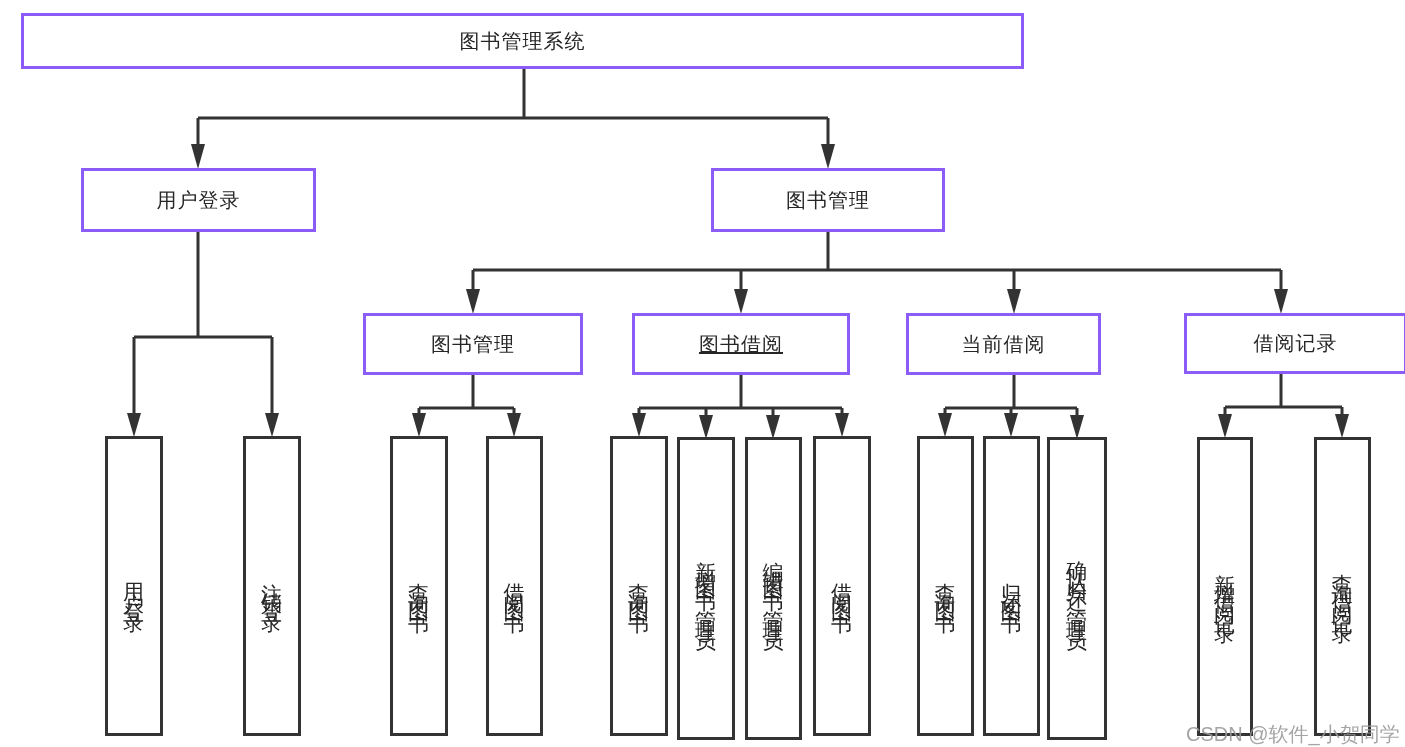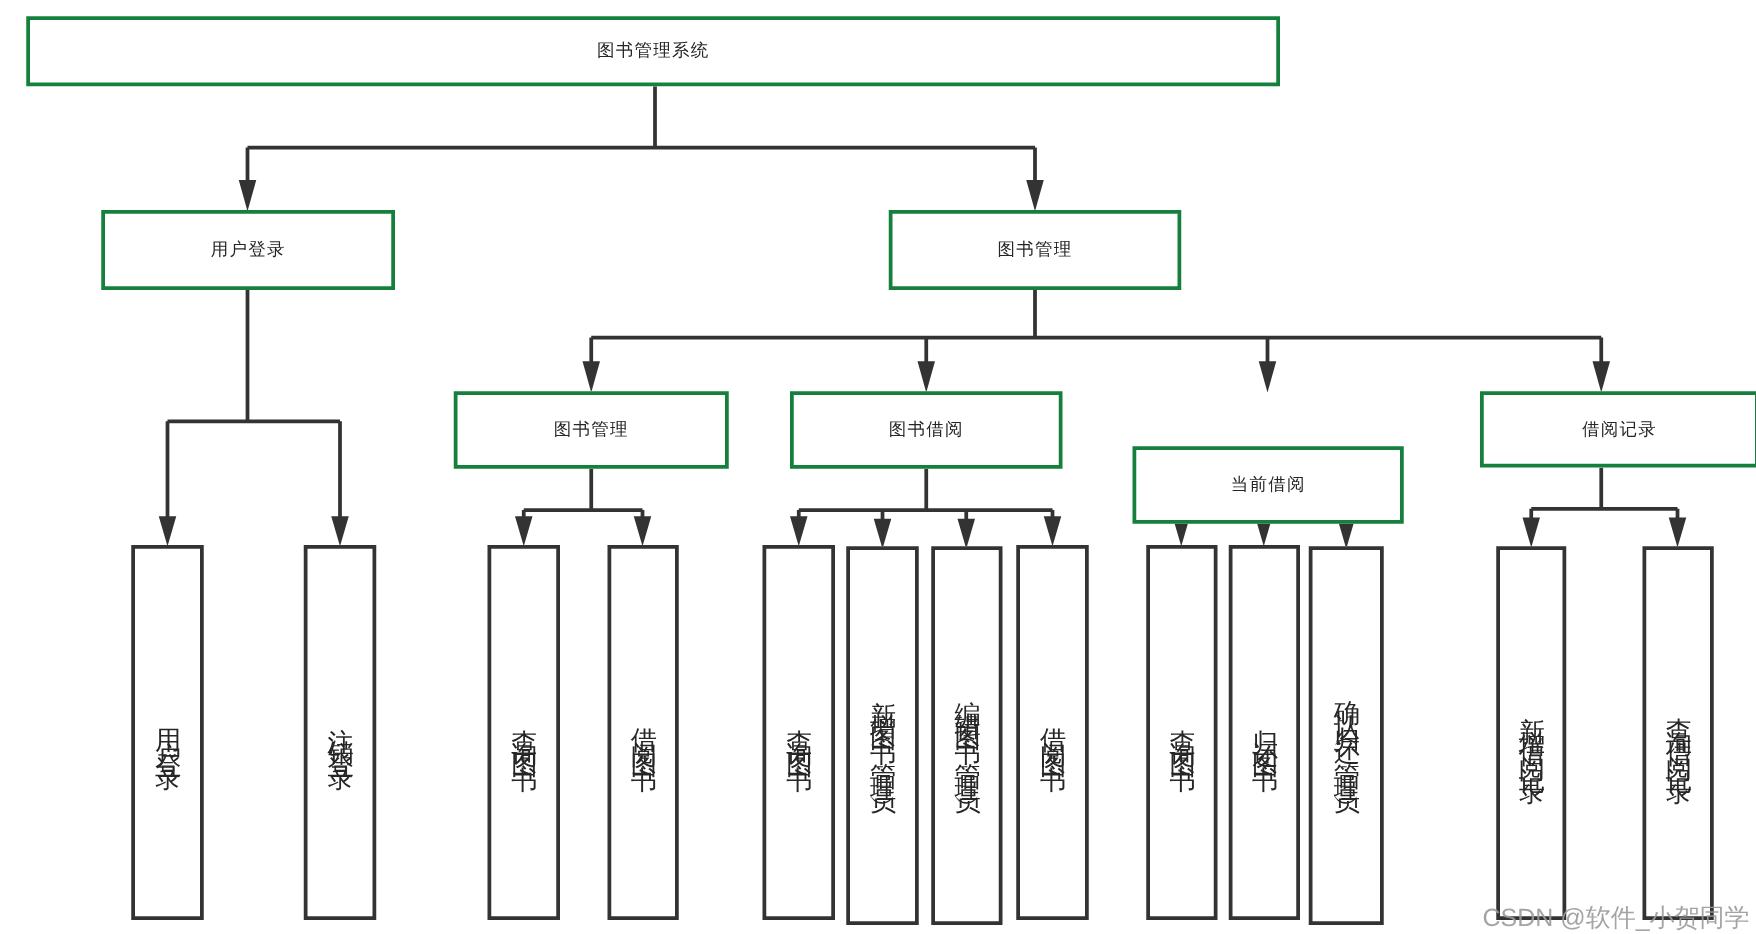--- a/index.html
+++ b/index.html
@@ -17,27 +17,27 @@
   }
   #wires {
     position: absolute;
     left: 0; top: 0;
     width: 1405px; height: 747px;
     pointer-events: none;
   }
   .node {
     position: absolute;
     box-sizing: border-box;
-    border: 3px solid #15803d;
+    border: 3px solid #8b5cf6;
     background: #ffffff;
     display: flex;
     align-items: center;
     justify-content: center;
     color: #262626;
-    font-size: 14px;
+    font-size: 20px;
     letter-spacing: 1px;
     white-space: nowrap;
   }
   .leaf {
     position: absolute;
     box-sizing: border-box;
     border: 3px solid #333333;
     background: #ffffff;
     display: flex;
     align-items: center;
@@ -115,22 +115,22 @@
       <polygon points="1335,414 1349,414 1342,438"></polygon>
     </g>
   </svg>
 
   <div class="node" style="left:21px; top:13px; width:1003px; height:56px;">图书管理系统</div>
 
   <div class="node" style="left:81px; top:168px; width:235px; height:64px;">用户登录</div>
   <div class="node" style="left:711px; top:168px; width:234px; height:64px;">图书管理</div>
 
   <div class="node" style="left:363px; top:313px; width:220px; height:62px;">图书管理</div>
-  <div class="node" style="left:632px; top:313px; width:218px; height:62px;">图书借阅</div>
-  <div class="node" style="left:906px; top:313px; width:217px; height:62px;margin-top:44px;">当前借阅</div>
+  <div class="node" style="left:632px; top:313px; width:218px; height:62px;text-decoration:underline;">图书借阅</div>
+  <div class="node" style="left:906px; top:313px; width:195px; height:62px;">当前借阅</div>
   <div class="node" style="left:1172px; top:313px; width:223px; height:61px;margin-left:12px;">借阅记录</div>
 
   <div class="leaf" style="left:105px; top:436px; width:58px; height:300px;">
     <span class="vtext">用户登录</span>
   </div>
   <div class="leaf" style="left:243px; top:436px; width:58px; height:300px;">
     <span class="vtext">注销登录</span>
   </div>
 
   <div class="leaf" style="left:390px; top:436px; width:58px; height:300px;">

